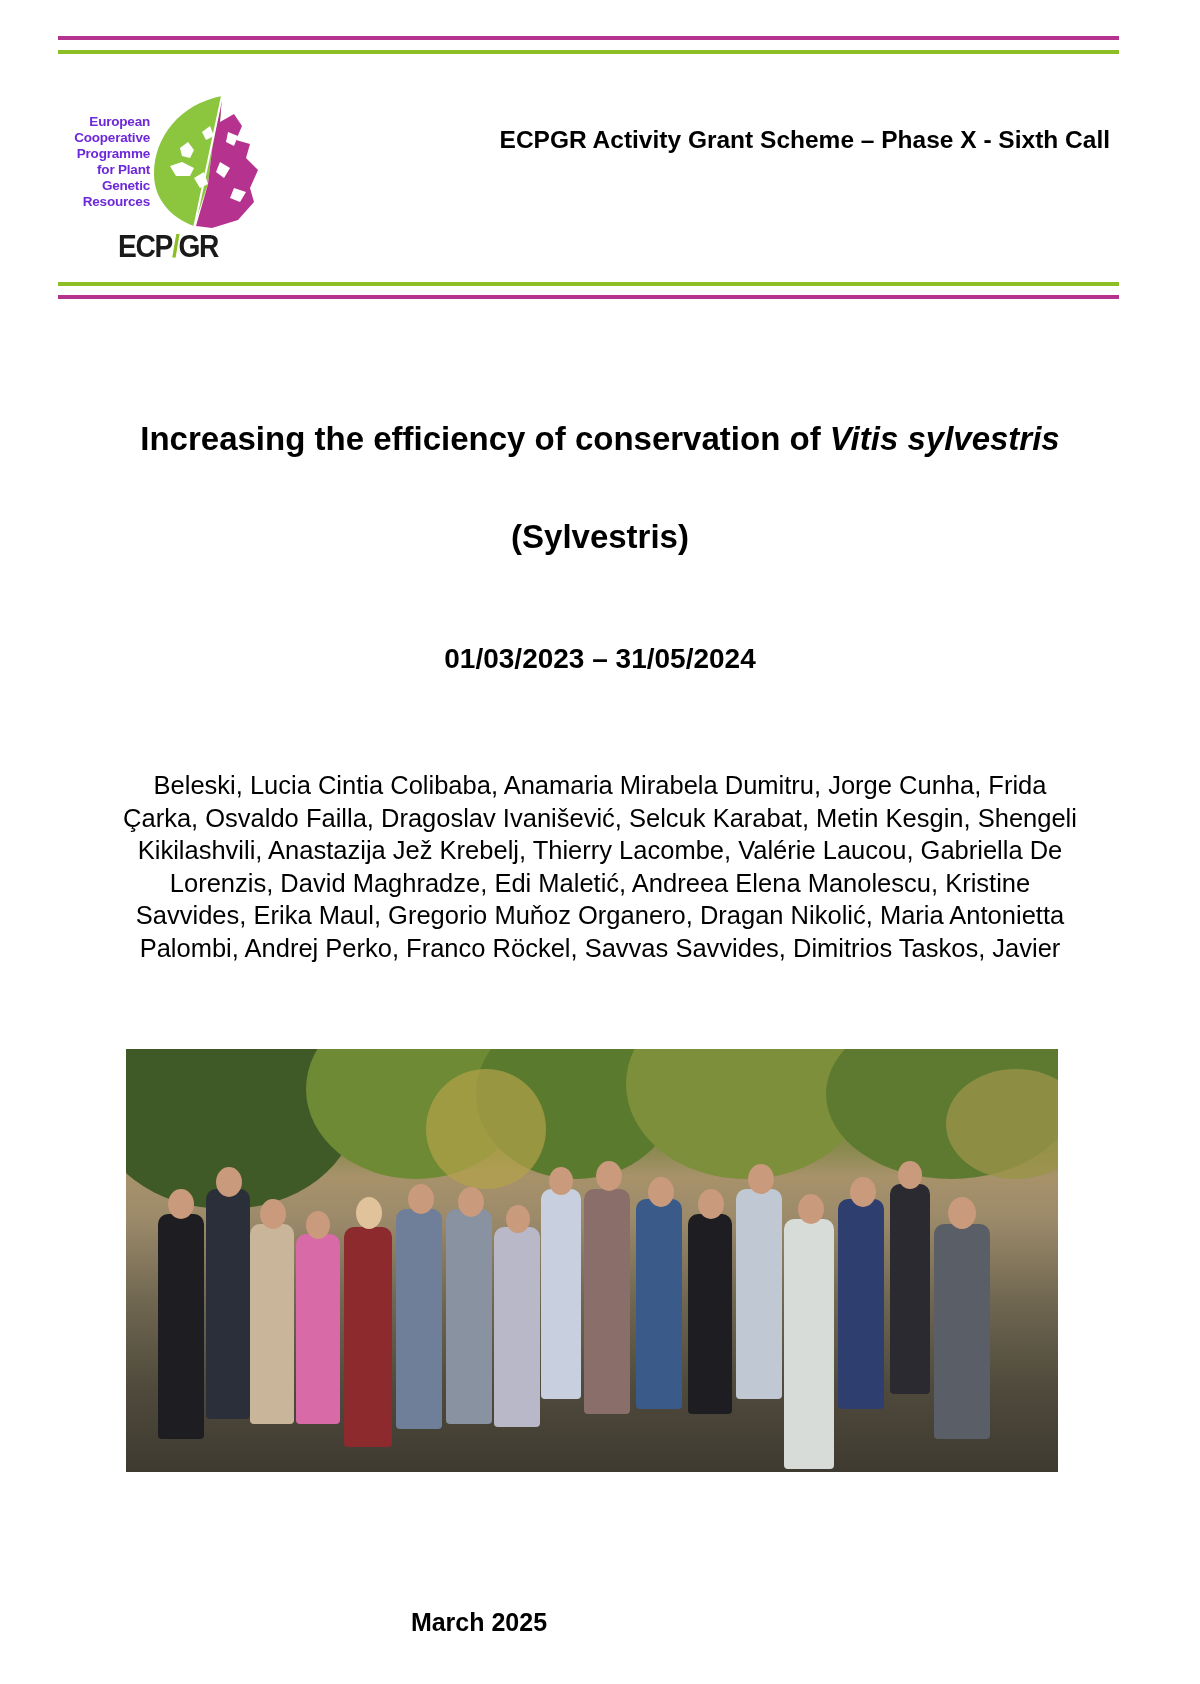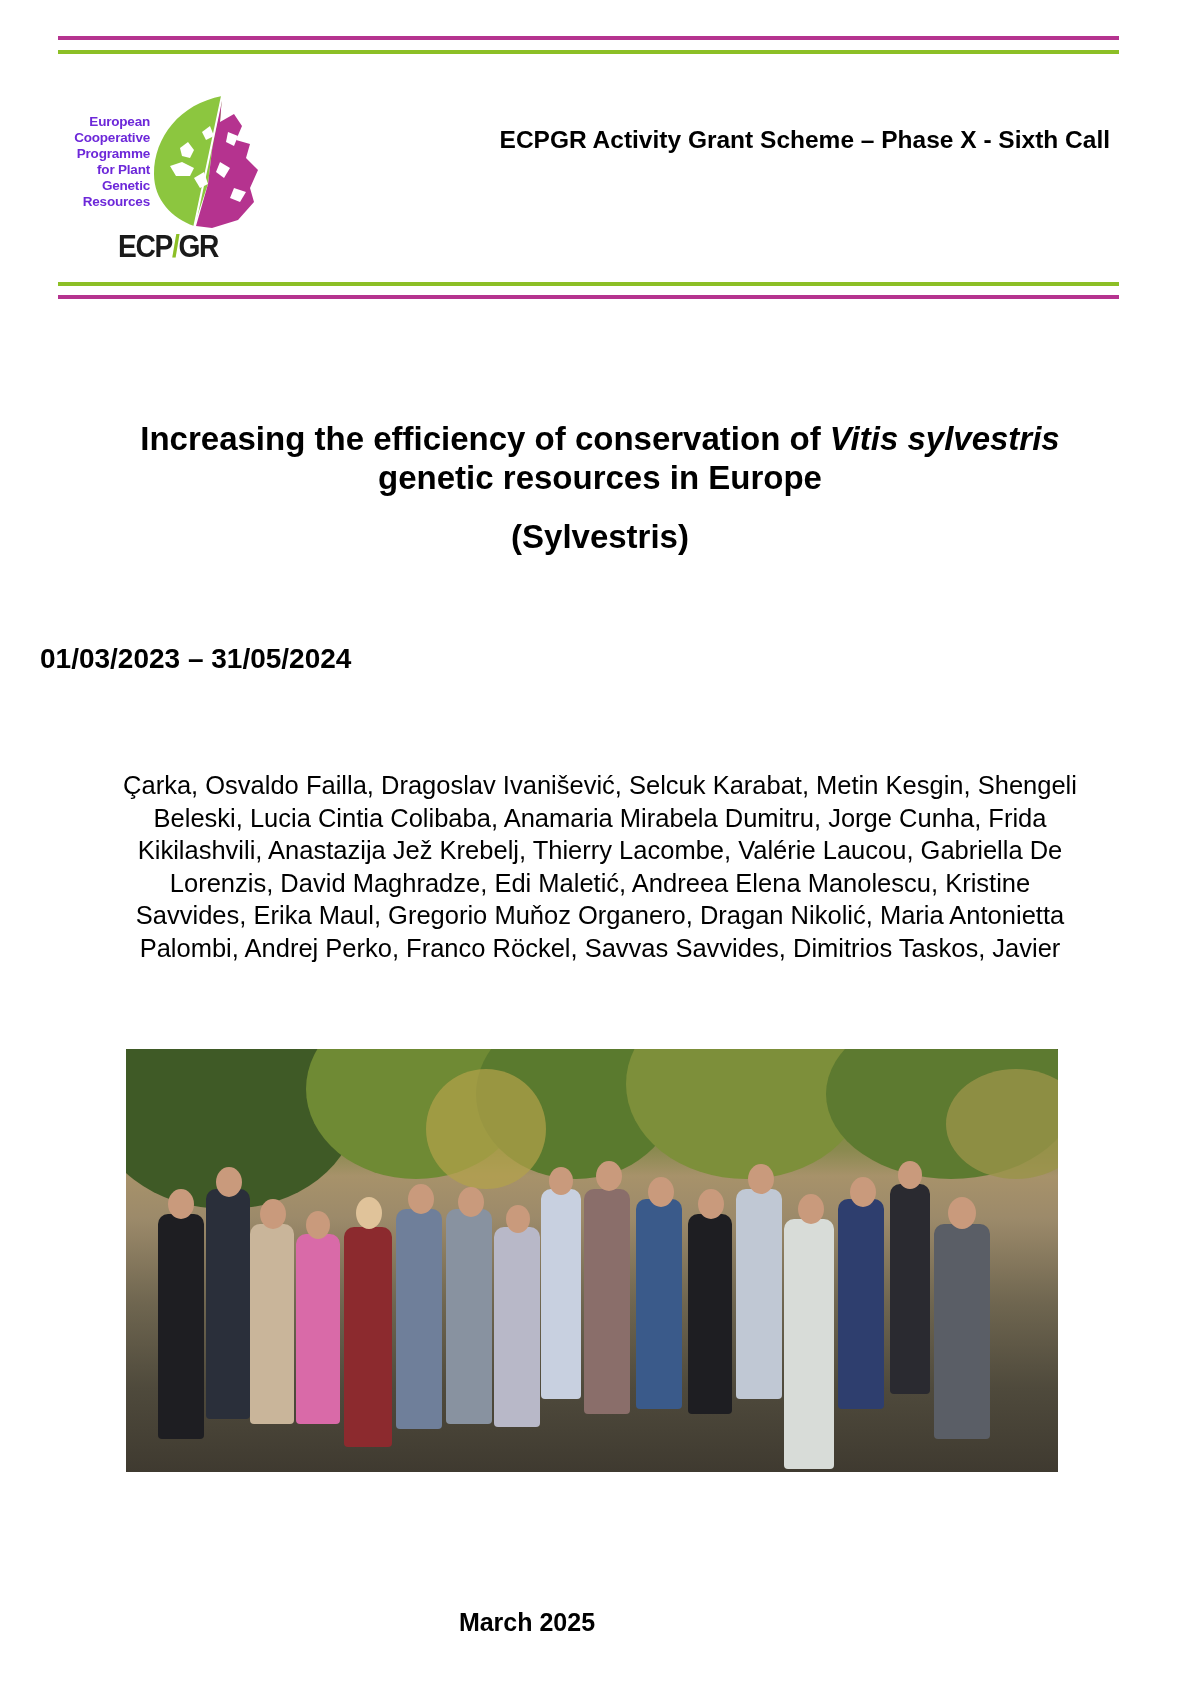--- a/index.html
+++ b/index.html
@@ -36,40 +36,40 @@
     .title {
       position: absolute; left: 40px; top: 412px; width: 1120px; text-align: center;
       font-weight: bold; font-size: 33px; line-height: 39px; margin-top: 7px;
     }
     .title i { font-style: italic; }
     .acronym {
       position: absolute; left: 40px; top: 518px; width: 1120px; text-align: center;
       font-weight: bold; font-size: 33px;
     }
     .dates {
-      position: absolute; left: 40px; top: 643px; width: 1120px; 
+      position: absolute; left: 40px; top: 643px; width: 1120px; text-align: center;
       font-weight: bold; font-size: 28px;
     }
     .authors {
       position: absolute; left: 60px; top: 769px; width: 1080px; text-align: center;
       font-size: 25.5px; line-height: 32.6px;
     }
     .photo {
       position: absolute; left: 126px; top: 1049px; width: 932px; height: 423px;
       overflow: hidden;
       background:
         linear-gradient(180deg, rgba(0,0,0,0) 0%, rgba(0,0,0,0) 28%, rgba(120,100,70,0.0) 30%),
         linear-gradient(180deg, #3d4a2a 0%, #5d6d35 10%, #7e8a3e 18%, #8b8a50 24%, #a7926a 30%, #9c8a6a 40%, #6f6650 60%, #4f4a3c 80%, #3f3a30 100%);
     }
     .photo .tree { position: absolute; border-radius: 50%; }
     .photo .person { position: absolute; border-radius: 10px 10px 4px 4px; }
     .photo .head { position: absolute; border-radius: 50%; background: #c99a7c; }
     .footer {
       position: absolute; left: 0; top: 1608px; width: 958px; text-align: center;
-      font-weight: bold; font-size: 25px; padding-left: 48px;
+      font-weight: bold; font-size: 25px;
     }
   </style>
 </head>
 <body>
 
 <div style="--magenta:#b5338f; --green:#8cbf26; position:absolute; inset:0;">
 
   <div class="rule magenta" style="top:36px;"></div>
   <div class="rule green" style="top:50px;"></div>
 
@@ -104,29 +104,28 @@
     </div>
   </div>
 
   <div class="header-line1">ECPGR Activity Grant Scheme – Phase X - Sixth Call</div>
 
   <div class="rule green" style="top:282px;"></div>
   <div class="rule magenta" style="top:295px;"></div>
 
   <div class="title">
     <span>Increasing the efficiency of conservation of </span><i>Vitis sylvestris</i><br>
-    <span>genetic resources in Europe</span>
   </div>
   <div class="acronym">(Sylvestris)</div>
 
   <div class="dates">01/03/2023 – 31/05/2024</div>
 
   <div class="authors">
+    <div>Beleski, Lucia Cintia Colibaba, Anamaria Mirabela Dumitru, Jorge Cunha, Frida</div>
     <div>Çarka, Osvaldo Failla, Dragoslav Ivanišević, Selcuk Karabat, Metin Kesgin, Shengeli</div>
-    <div>Beleski, Lucia Cintia Colibaba, Anamaria Mirabela Dumitru, Jorge Cunha, Frida</div>
     <div>Kikilashvili, Anastazija Jež Krebelj, Thierry Lacombe, Valérie Laucou, Gabriella De</div>
     <div>Lorenzis, David Maghradze, Edi Maletić, Andreea Elena Manolescu, Kristine</div>
     <div>Savvides, Erika Maul, Gregorio Muňoz Organero, Dragan Nikolić, Maria Antonietta</div>
     <div>Palombi, Andrej Perko, Franco Röckel, Savvas Savvides, Dimitrios Taskos, Javier</div>
   </div>
 
   <div class="photo">
 
     <div class="tree" style="left:-30px; top:-40px; width:260px; height:200px; background:#3f5a26;"></div>
     <div class="tree" style="left:180px; top:-50px; width:220px; height:180px; background:#6f8a34;"></div>

